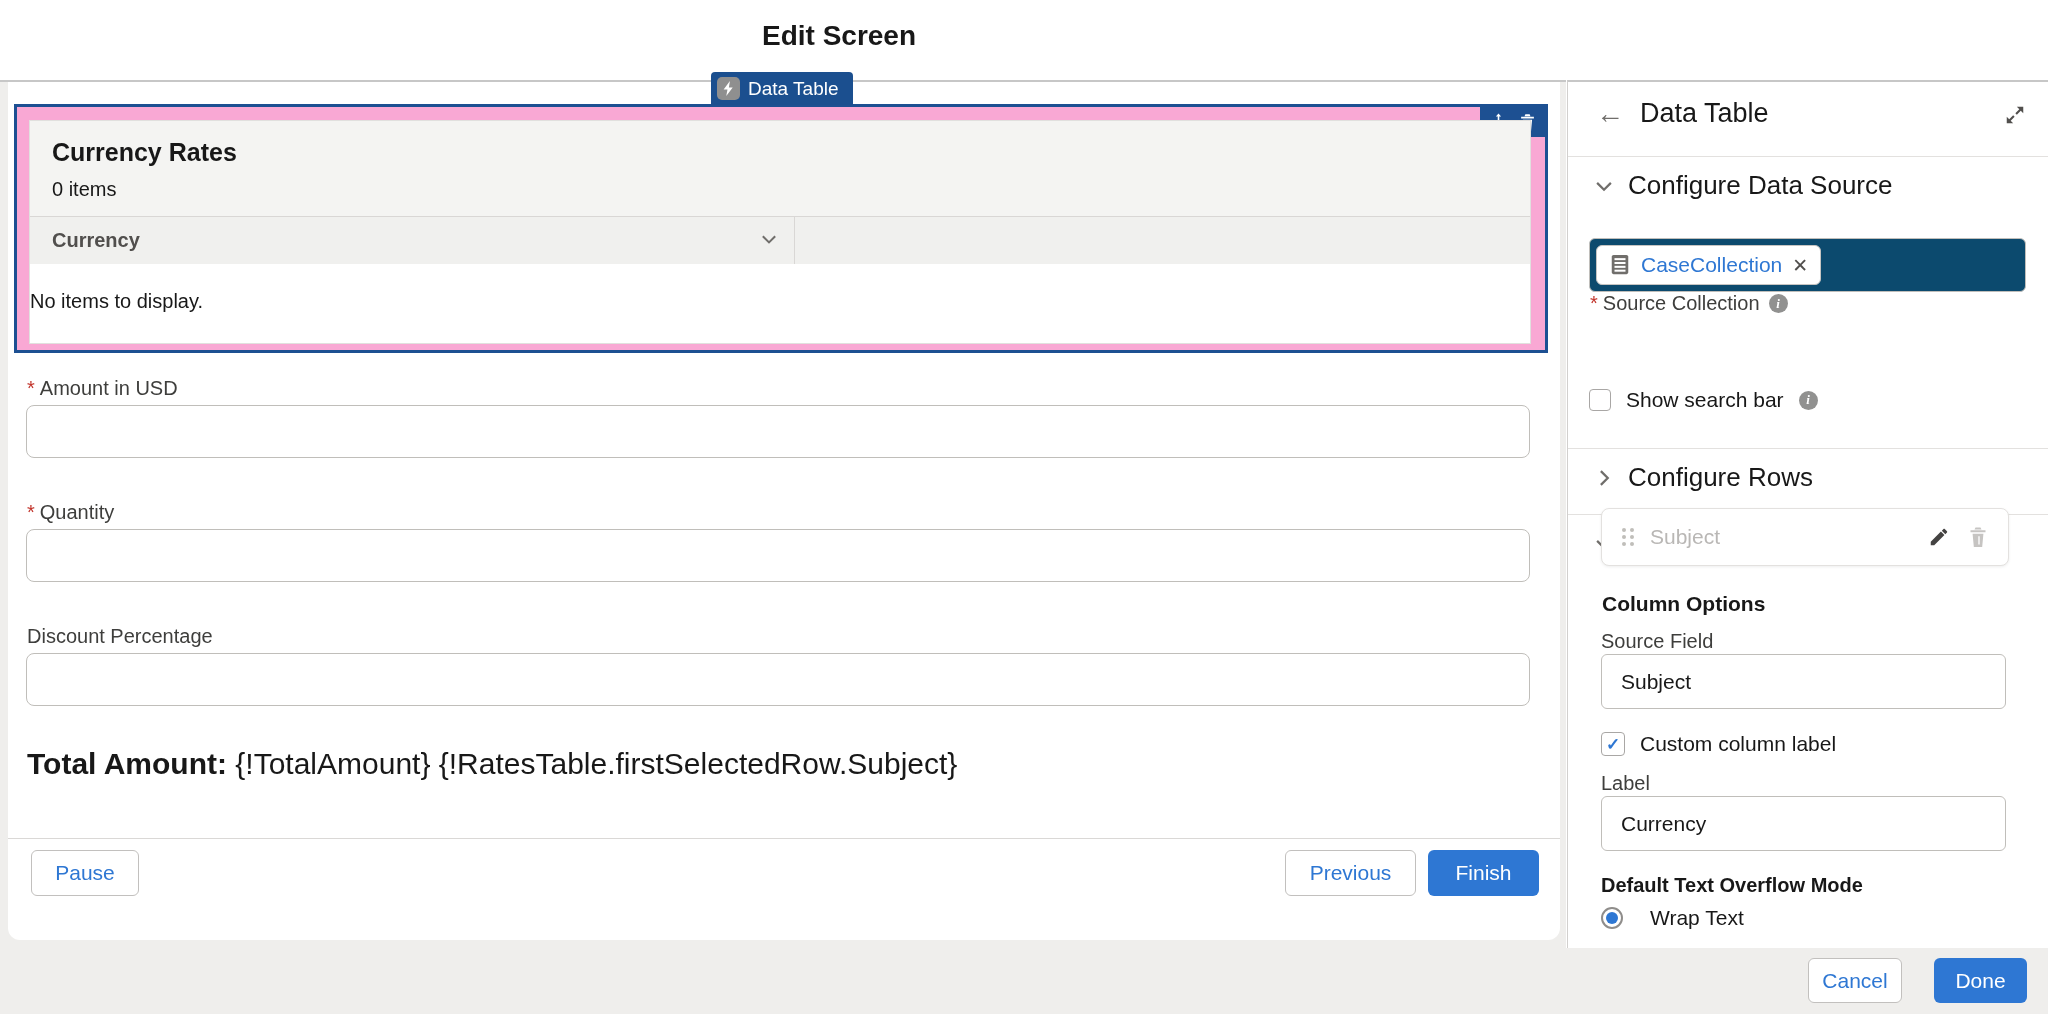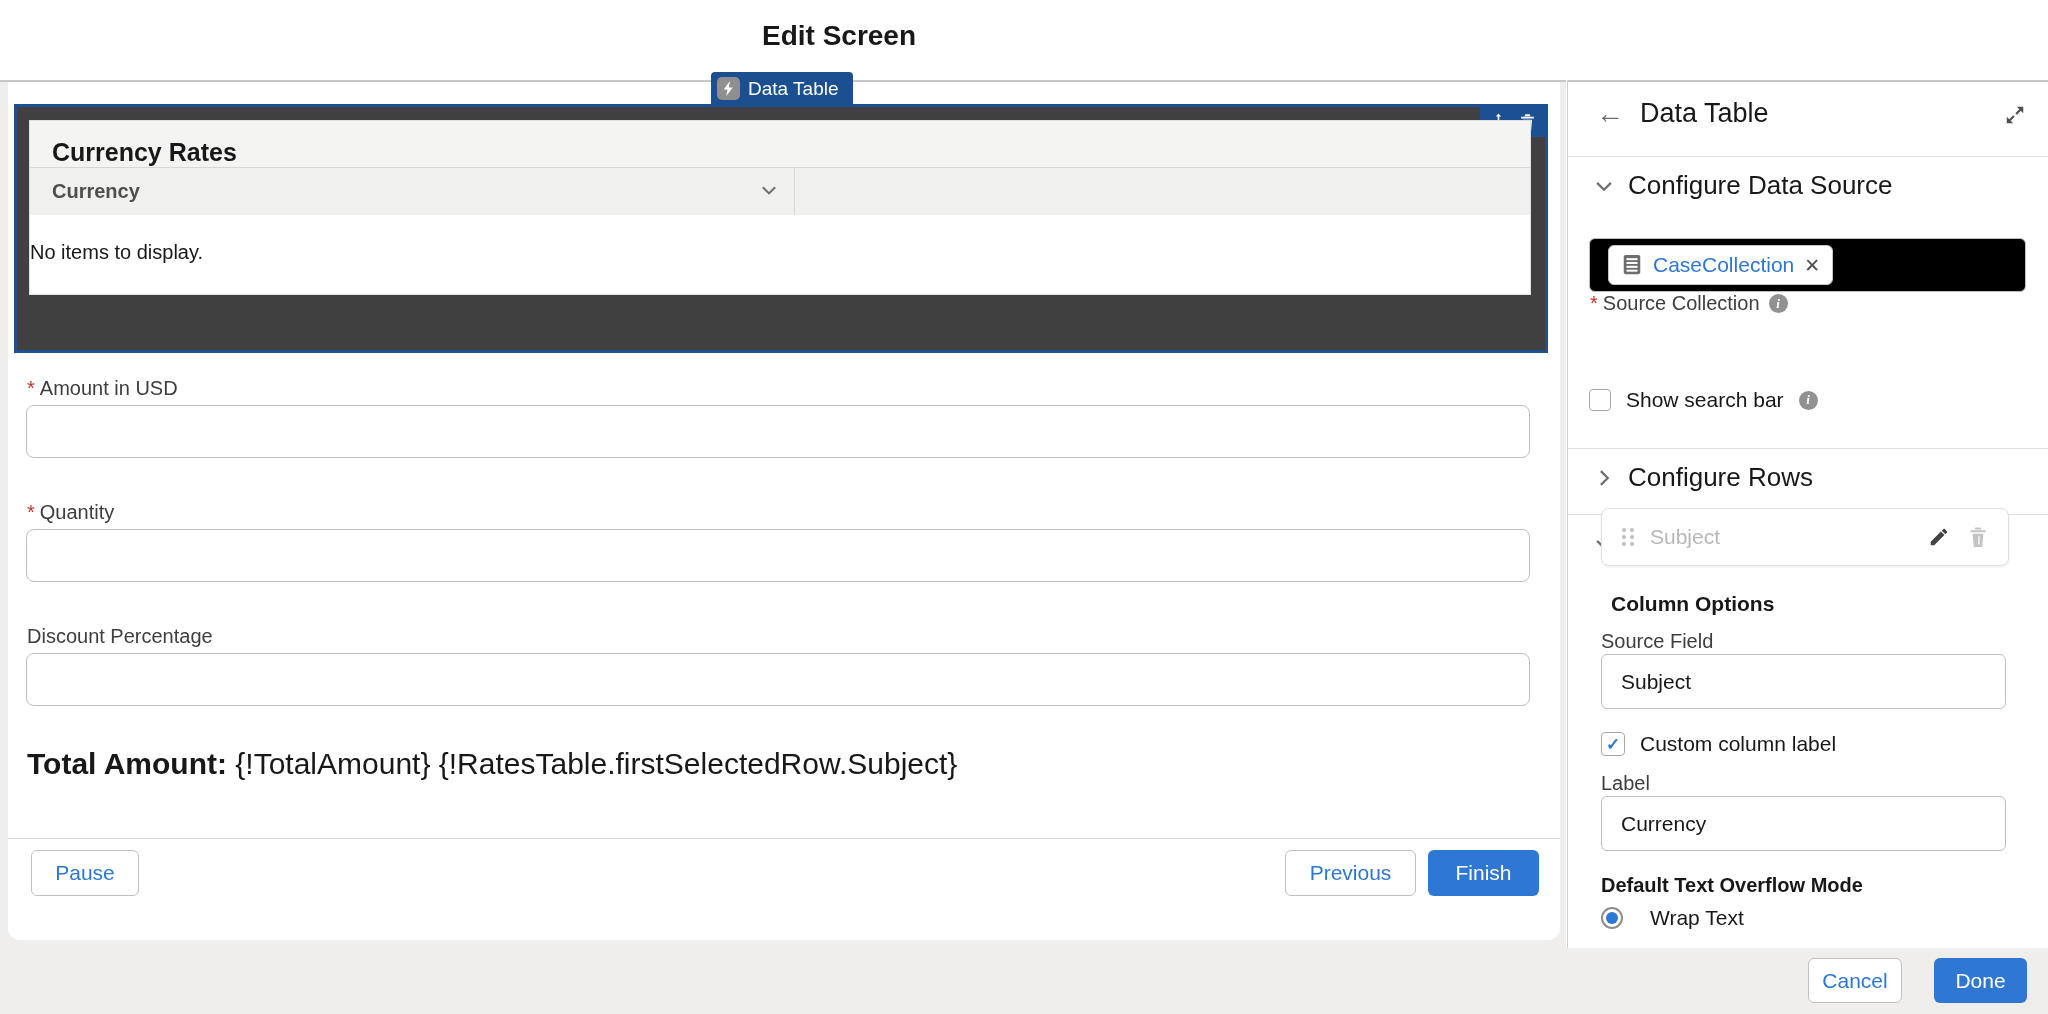--- a/index.html
+++ b/index.html
@@ -20,21 +20,21 @@
     background:#fff; border-radius:0 0 12px 12px; }
 
   .chip { position:absolute; left:711px; top:72px; height:33px; z-index:6;
     background:#1b4f8f; border-radius:4px 4px 0 0; display:flex; align-items:center;
     gap:8px; padding:0 14px 0 6px; color:#fff; }
   .chip-badge { width:23px; height:23px; background:#8f8f8f; border-radius:5px;
     display:flex; align-items:center; justify-content:center; }
   .chip-label { font-size:19px; }
 
   .component { position:absolute; left:14px; top:104px; width:1534px; height:249px;
-    border:3px solid #1d5092; background:#404040; z-index:5; }
+    border:3px solid #1d5092; background:#f9a8d4; z-index:5; }
   .comp-badge { position:absolute; top:0; right:0; height:30px; background:#1d5092;
     display:flex; align-items:center; gap:11px; padding:0 9px; color:#fff; }
   .comp-badge svg { display:block; }
 
   .dt-card { position:absolute; left:12px; top:13px; right:14px;
     border:1px solid #e1e0de; background:#f4f4f2; }
   .dt-title { padding:17px 22px 0; font-size:25px; font-weight:700; color:#181818; }
   .dt-count { padding:11px 22px 15px; font-size:20px; color:#181818; }
   .dt-head { display:flex; height:48px; background:#f0f0ee; border-top:1px solid #d9d7d5; }
   .dt-col { display:flex; align-items:center; padding:0 16px 0 22px; }
@@ -76,21 +76,21 @@
   .p-expand { left:436px; top:22px; color:#514f4d; cursor:pointer; }
   .p-div { left:0; width:481px; border-top:1px solid #e3e1df; }
   .sec-row { display:flex; align-items:center; gap:14px; left:26px; cursor:pointer; }
   .sec-chev { color:#706e6b; display:flex; }
   .sec-label { font-size:26px; color:#181818; }
   .p-field-label { font-size:20px; color:#3e3e3c; display:flex; align-items:center; gap:9px; }
   .info-dot { width:19px; height:19px; border-radius:50%; background:#919190; color:#fff;
     display:inline-flex; align-items:center; justify-content:center;
     font:700 13px "Liberation Serif", serif; font-style:italic; }
   .combobox { left:21px; top:156px; width:437px; height:54px; border:1px solid #c0beba;
-    border-radius:6px; background:#000000; display:flex; align-items:center; padding:18px; }
+    border-radius:6px; background:#0c4a6e; display:flex; align-items:center; padding:6px; }
   .pill { display:inline-flex; align-items:center; gap:10px; height:40px;
     border:1px solid #c6c4c2; border-radius:6px; padding:0 12px; background:#fff; cursor:pointer; }
   .pill-label { font-size:21px; color:#2e77d3; }
   .pill-x { font-size:19px; color:#514f4d; cursor:pointer; }
   .checkbox { width:22px; height:22px; border:1px solid #a9a7a5; border-radius:4px;
     background:#fff; display:inline-flex; align-items:center; justify-content:center; cursor:pointer; }
   .checkbox.checked { width:24px; height:24px; }
   .checkbox .mark { color:#2e77d3; font-size:17px; font-weight:700; }
   .chk-row { display:flex; align-items:center; gap:15px; }
   .col-card { left:33px; top:426px; width:408px; height:58px; border:1px solid #e3e1df;
@@ -147,20 +147,21 @@
       <svg width="19" height="19" viewBox="0 0 24 24" fill="currentColor" style="cursor:grab">
         <path d="M11 4.5h2V11h6.5v2H13v6.5h-2V13H4.5v-2H11V4.5zM12 .6l3.3 3.9H8.7L12 .6zm0 22.8l-3.3-3.9h6.6L12 23.4zM.6 12l3.9-3.3v6.6L.6 12zm22.8 0l-3.9 3.3V8.7l3.9 3.3z"></path>
       </svg>
       <svg width="17" height="19" viewBox="0 0 24 26" fill="currentColor" style="cursor:pointer">
         <path d="M3 5h18v2.4H3zM9 1.5h6l1.2 2.5H7.8zM5.5 9h13L17 25H7zM10 12h1.6v10H10zm4 0h-1.6v10H14z" fill-rule="evenodd"></path>
       </svg>
     </div>
 
     <div class="dt-card">
       <div class="dt-title">Currency Rates</div>
+      <div class="dt-count">0 items</div>
       <div class="dt-head">
         <div class="dt-col dt-col-1">
           <span class="dt-col-label">Currency</span>
           <span class="chev" style="cursor:pointer">
             <svg width="18" height="18" viewBox="0 0 16 16" fill="none" stroke="currentColor" stroke-width="1.8">
                 <path d="M2.5 5.5L8 11l5.5-5.5"></path>
               </svg>
           </span>
         </div>
       </div>
@@ -275,21 +276,21 @@
             </svg>
         </span>
         <span class="icon-trash-light">
           <svg width="20" height="22" viewBox="0 0 24 26" fill="currentColor">
               <path d="M3 5h18v2.4H3zM9 1.5h6l1.2 2.5H7.8zM5.5 9h13L17 25H7zM10 12h1.6v10H10zm4 0h-1.6v10H14z"></path>
             </svg>
         </span>
       </span>
     </div>
 
-    <div class="abs p-heading" style="left:43px; top:510px">Column Options</div>
+    <div class="abs p-heading" style="left:34px; top:510px">Column Options</div>
     <div class="abs p-field-label" style="left:33px; top:548px">
       <span>Source Field</span>
     </div>
     <input class="p-input" style="top: 572px;" value="Subject">
 
     <div class="abs chk-row" style="left:33px; top:650px">
       <span class="checkbox checked">
         <span class="mark">✓</span>
       </span>
       <span class="chk-label">Custom column label</span>

